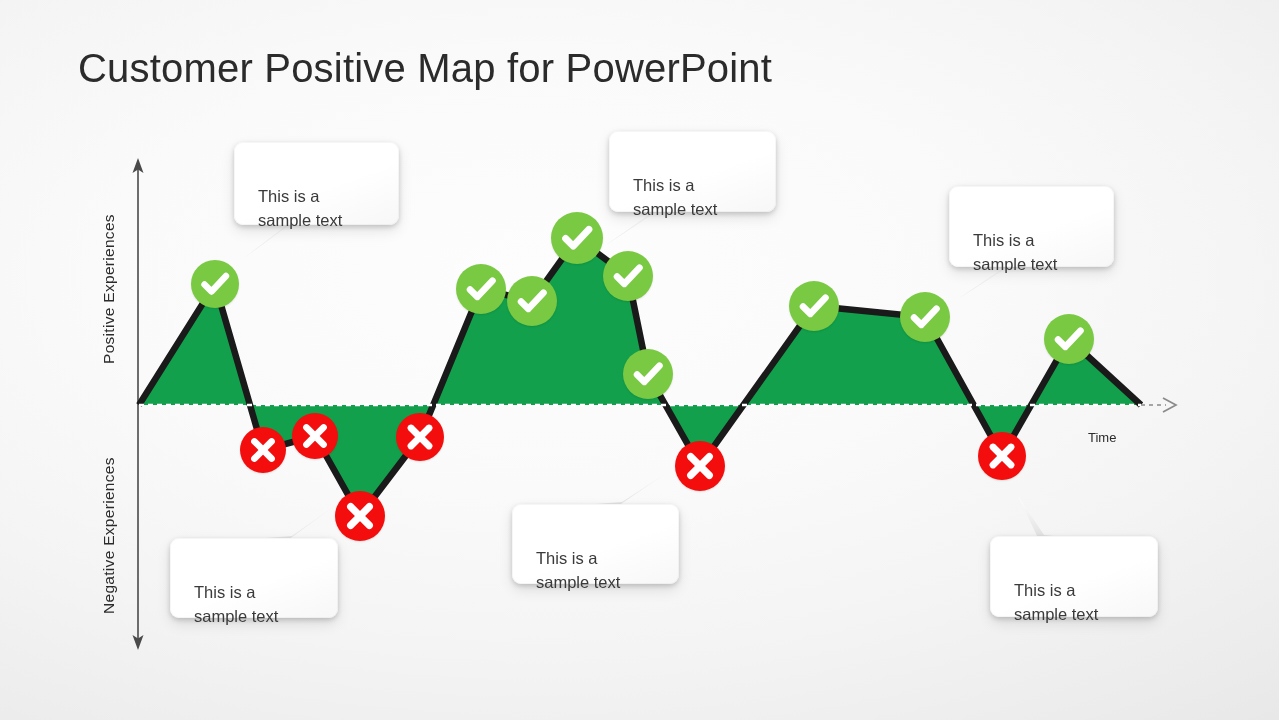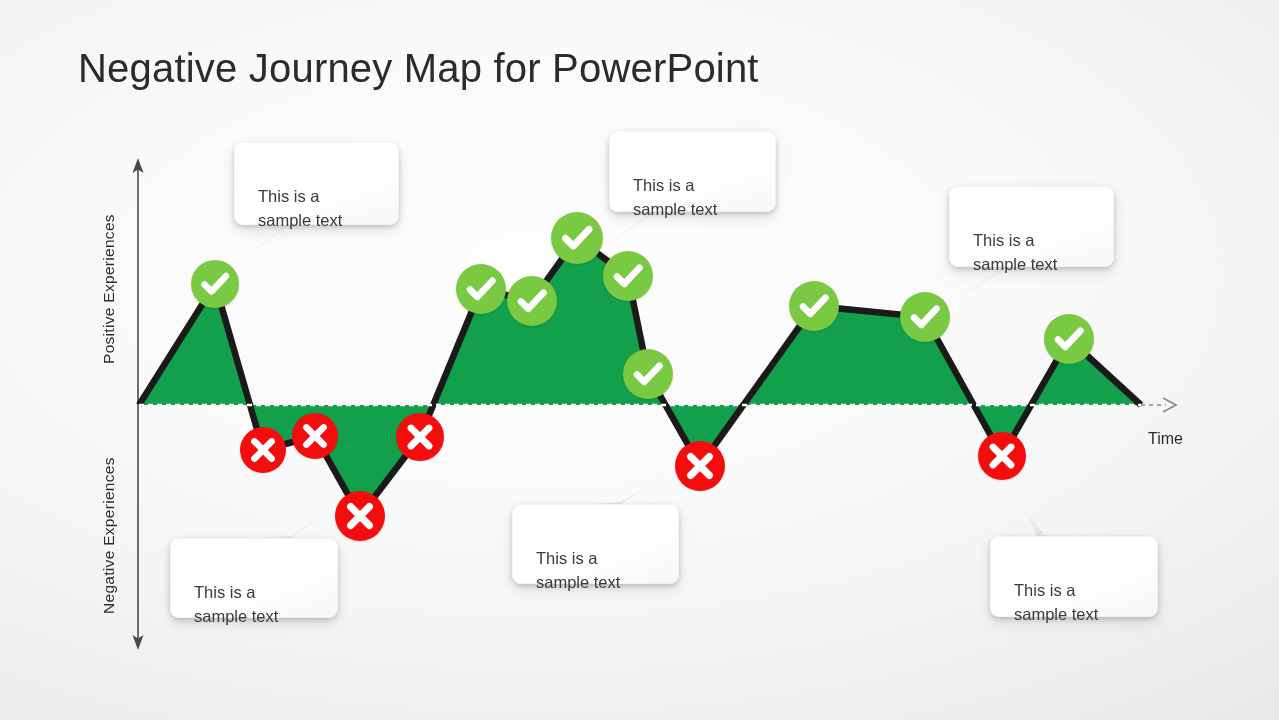--- a/index.html
+++ b/index.html
@@ -65,23 +65,23 @@
     top: 364px;
     transform: rotate(-90deg);
   }
   #label-negative {
     left: 100px;
     top: 614px;
     transform: rotate(-90deg);
   }
   #label-time {
     position: absolute;
-    left: 1148px;
+    left: 1088px;
     top: 430px;
-    font-size: 16px;
+    font-size: 13px;
     color: #2b2b2b;
     white-space: nowrap;
   }
 
   
   .callout {
     position: absolute;
     box-sizing: border-box;
     background: linear-gradient(160deg, #ffffff 0%, #ffffff 55%, #f7f7f7 100%);
     border-radius: 9px;
@@ -122,21 +122,21 @@
     background: #f40d0d;
     box-shadow: 0 1px 2px rgba(0,0,0,0.10);
   }
   .marker svg { display: block; }
 </style>
 </head>
 <body>
 
 <div id="slide">
 
-  <div id="title">Negative Journey Map for PowerPoint</div>
+  <div id="title">Customer Positive Map for PowerPoint</div>
 
   <svg id="chart-svg" viewBox="0 0 1279 720" xmlns="http://www.w3.org/2000/svg">
     <defs>
       <filter id="softshadow" x="-30%" y="-30%" width="170%" height="170%">
         <feDropShadow dx="0" dy="2" stdDeviation="2.2" flood-color="#000" flood-opacity="0.13"></feDropShadow>
       </filter>
     </defs>
 
     <g>
       <line x1="138" y1="168" x2="138" y2="640" stroke="#4a4a4a" stroke-width="1.6"></line>

